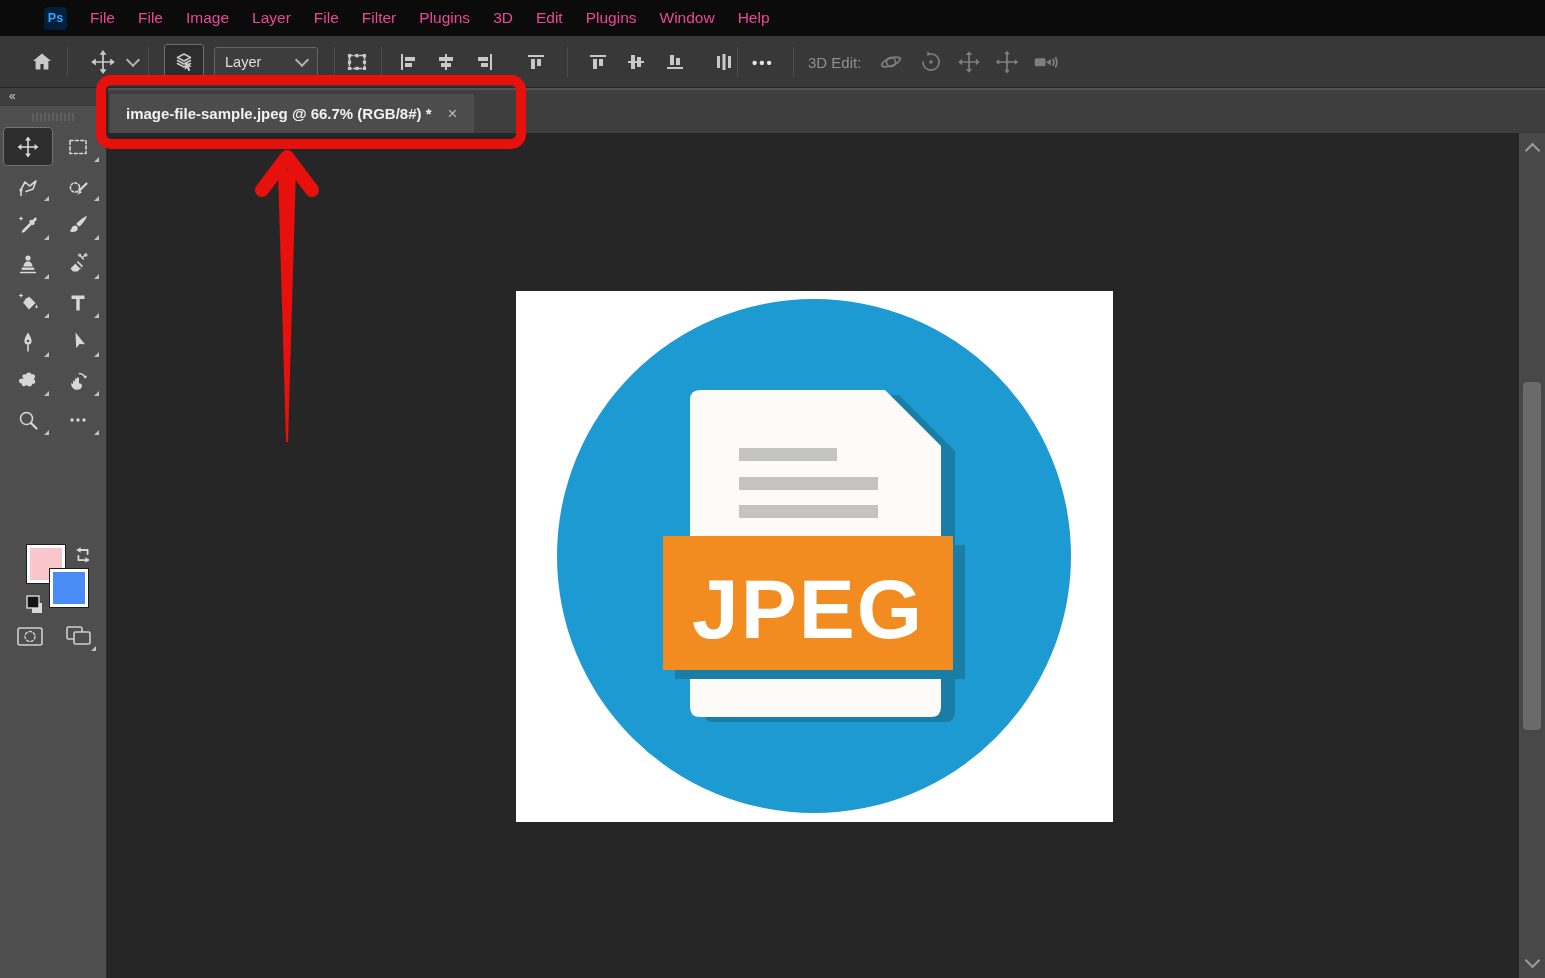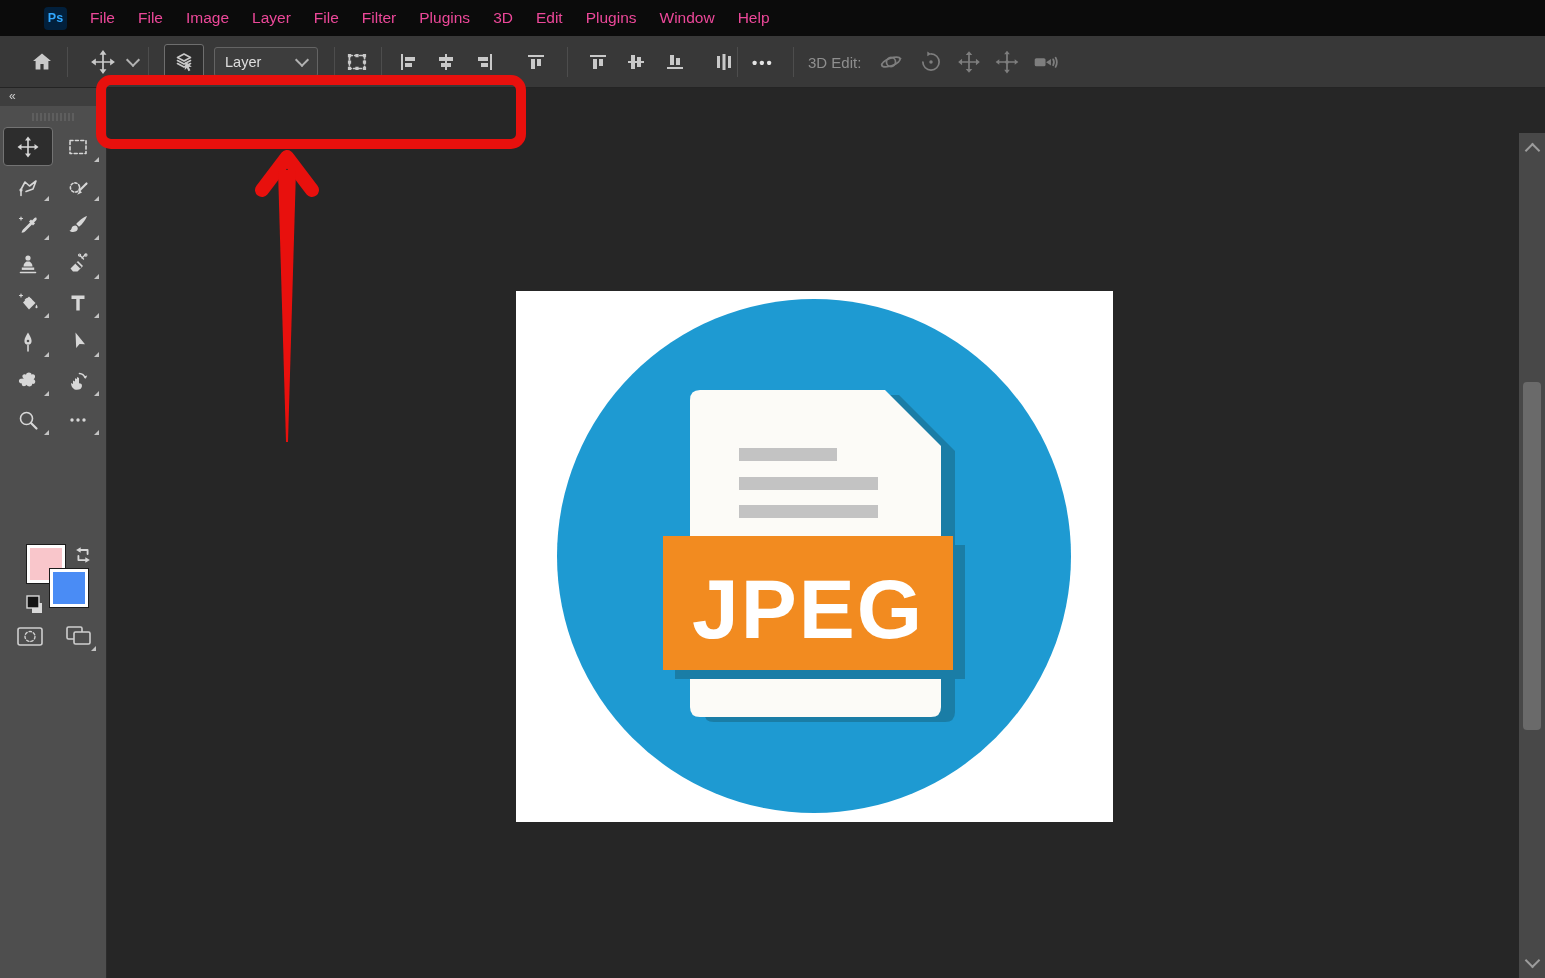--- a/index.html
+++ b/index.html
@@ -393,20 +393,26 @@
           <svg width="30" height="24" viewBox="0 0 30 24">
             <rect x="3" y="3" width="15" height="12" rx="1.5" fill="none" stroke="#cfcfcf" stroke-width="1.6"></rect>
             <rect x="10" y="8" width="16" height="12" rx="1.5" fill="#4e4e4e" stroke="#cfcfcf" stroke-width="1.6"></rect>
           </svg>
           <div class="fly" style="right:-2px;bottom:-3px"></div>
         </div>
       </div>
     </div>
   </div>
 
+  <div class="tabbar">
+    <div class="doc-tab">
+      <span class="tab-title">image-file-sample.jpeg @ 66.7% (RGB/8#) *</span>
+      <span class="tab-close">×</span>
+    </div>
+  </div>
 
   <div class="canvas">
     <svg class="artwork" viewBox="0 0 597 531">
       <rect x="0" y="0" width="597" height="531" fill="#ffffff"></rect>
       <circle cx="298" cy="265" r="257" fill="#1e9ad2"></circle>
       <path transform="translate(14,5)" d="M184 99 H369 L425 155 V416 Q425 426 415 426 H184 Q174 426 174 416 V109 Q174 99 184 99 Z" fill="#1a7da6"></path>
       <path d="M184 99 H369 L425 155 V416 Q425 426 415 426 H184 Q174 426 174 416 V109 Q174 99 184 99 Z" fill="#fcfbf7"></path>
       <rect x="223" y="157" width="98" height="13" fill="#c3c3c3"></rect>
       <rect x="223" y="186" width="139" height="13" fill="#c3c3c3"></rect>
       <rect x="223" y="214" width="139" height="13" fill="#c3c3c3"></rect>

